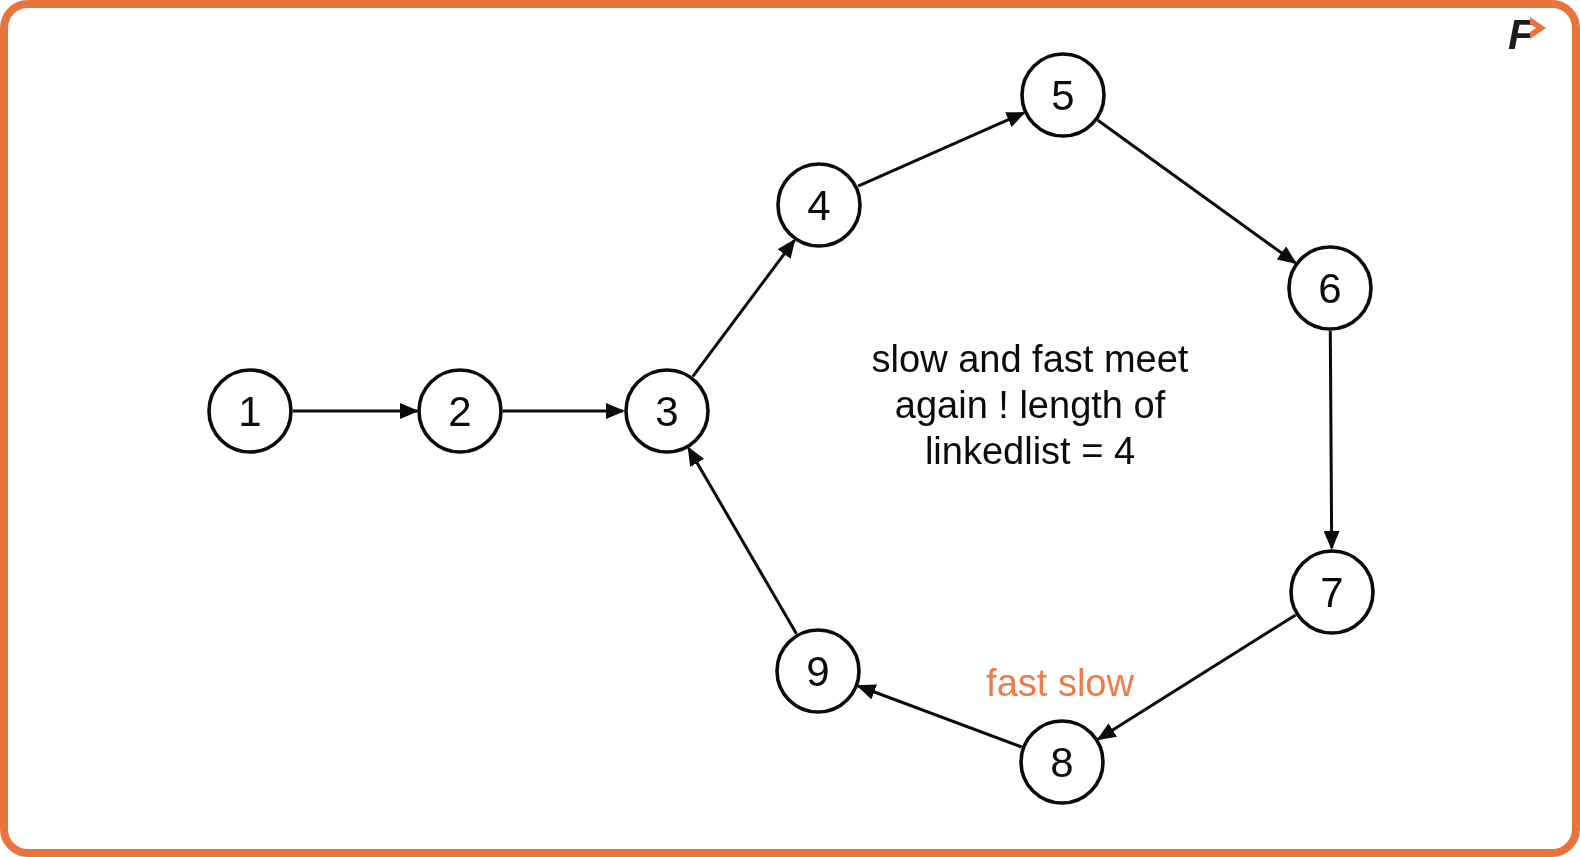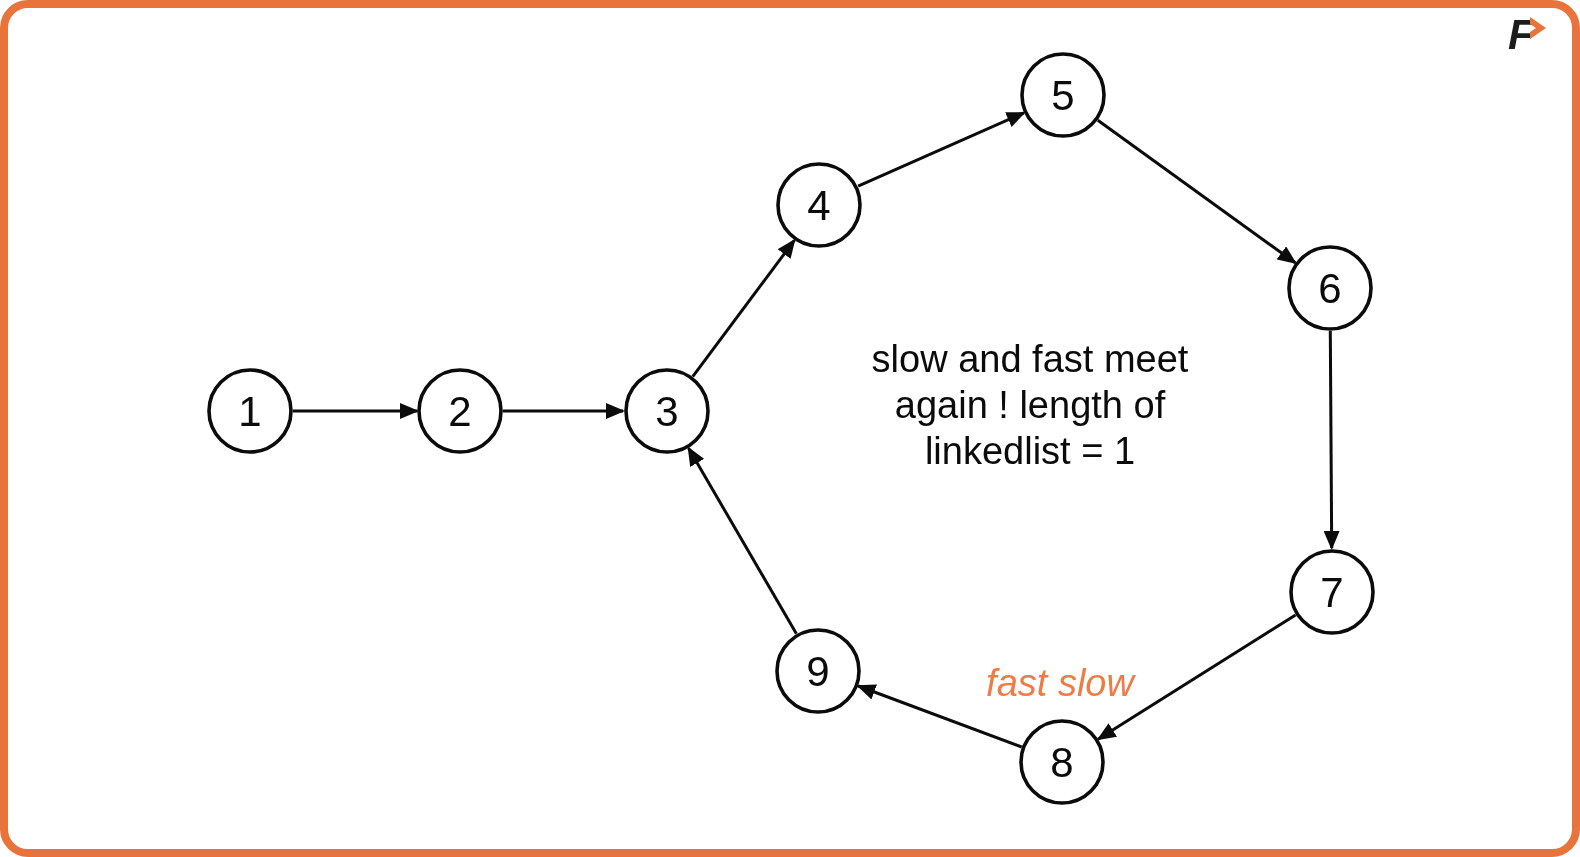--- a/index.html
+++ b/index.html
@@ -80,21 +80,20 @@
   }
   .pointer-label {
     position: absolute;
     left: 955px;
     top: 662px;
     width: 210px;
     text-align: center;
     font-size: 38px;
     font-weight: 500;
     color: #ed7c46;
-    font-style: italic;
   }
 </style>
 </head>
 <body>
 
 <div class="canvas">
 
   <svg class="diagram-svg" viewBox="0 0 1580 857" xmlns="http://www.w3.org/2000/svg">
     <defs>
       <marker id="arrowhead" markerUnits="userSpaceOnUse" markerWidth="19" markerHeight="16" refX="17" refY="8" orient="auto">
@@ -145,21 +144,21 @@
       <text class="node-label" x="1062" y="777">8</text>
     </g>
     <g>
       <circle class="node-circle" cx="818" cy="671" r="41"></circle>
       <text class="node-label" x="818" y="686">9</text>
     </g>
   </svg>
 
   <div class="annotation">slow and fast meet
 again ! length of
-linkedlist = 1</div>
+linkedlist = 4</div>
 
   <div class="pointer-label">fast slow</div>
 
   <div class="logo">
     <span class="logo-f">F</span>
     <span class="logo-chevron">
       <svg width="22" height="26" viewBox="0 0 22 26" xmlns="http://www.w3.org/2000/svg">
         <path d="M3,2 L19,13 L3,24 L3,17 L9,13 L3,9 Z" fill="#e8743c"></path>
       </svg>
     </span>

